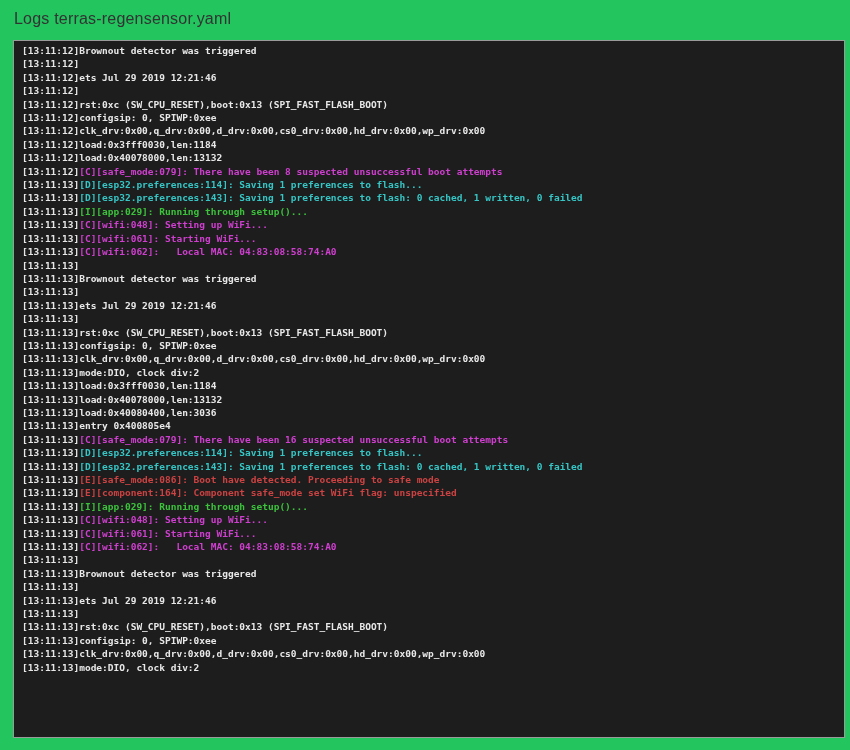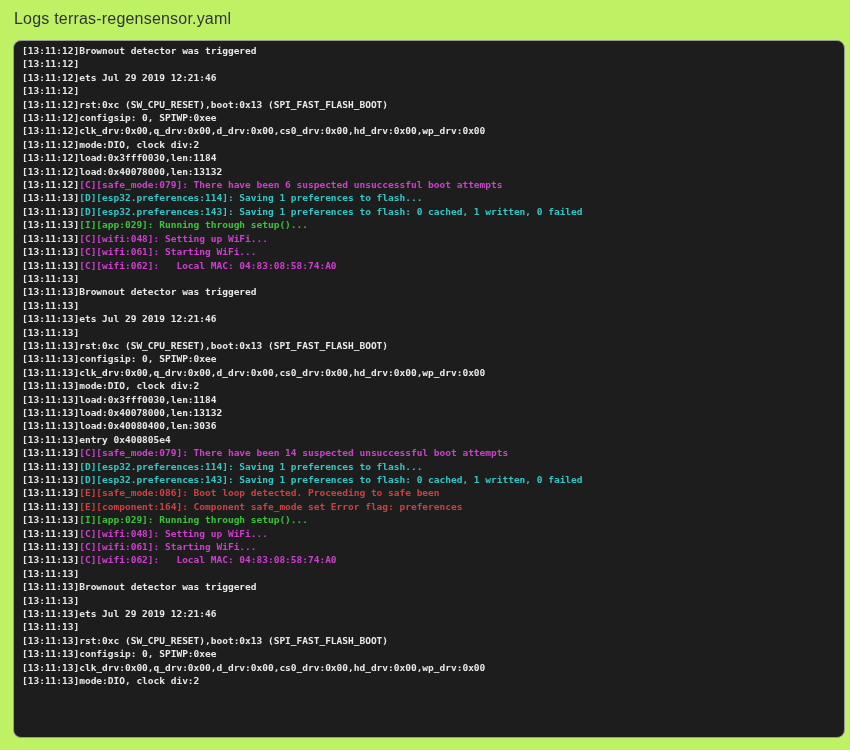--- a/index.html
+++ b/index.html
@@ -8,21 +8,21 @@
     background: #ffffff;
     width: 850px;
     height: 750px;
     overflow: hidden;
     font-family: "Liberation Sans", sans-serif;
   }
   .page {
     position: relative;
     width: 850px;
     height: 750px;
-    background: #bef264;
+    background: #22c55e;
   }
   .page-title {
     position: absolute;
     left: 14px;
     top: 10px;
     margin: 0;
     font-size: 16px;
     font-weight: 400;
     color: #333333;
     letter-spacing: 0.2px;
@@ -48,56 +48,55 @@
   }
   .log-line .ts {
     
   }
 </style>
 </head>
 <body>
 
 <div class="page">
   <h1 class="page-title">Logs terras-regensensor.yaml</h1>
-  <div class="terminal" id="terminal" style="background: rgb(29, 29, 29); border-radius: 8px;">
+  <div class="terminal" id="terminal" style="background: rgb(29, 29, 29);">
       <div class="log-line"><span class="ts" style="color: rgb(232, 232, 232);">[13:11:12]</span><span style="color: rgb(232, 232, 232);">Brownout detector was triggered</span></div>
       <div class="log-line"><span class="ts" style="color: rgb(232, 232, 232);">[13:11:12]</span><span style="color: rgb(232, 232, 232);"></span></div>
       <div class="log-line"><span class="ts" style="color: rgb(232, 232, 232);">[13:11:12]</span><span style="color: rgb(232, 232, 232);">ets Jul 29 2019 12:21:46</span></div>
       <div class="log-line"><span class="ts" style="color: rgb(232, 232, 232);">[13:11:12]</span><span style="color: rgb(232, 232, 232);"></span></div>
       <div class="log-line"><span class="ts" style="color: rgb(232, 232, 232);">[13:11:12]</span><span style="color: rgb(232, 232, 232);">rst:0xc (SW_CPU_RESET),boot:0x13 (SPI_FAST_FLASH_BOOT)</span></div>
       <div class="log-line"><span class="ts" style="color: rgb(232, 232, 232);">[13:11:12]</span><span style="color: rgb(232, 232, 232);">configsip: 0, SPIWP:0xee</span></div>
       <div class="log-line"><span class="ts" style="color: rgb(232, 232, 232);">[13:11:12]</span><span style="color: rgb(232, 232, 232);">clk_drv:0x00,q_drv:0x00,d_drv:0x00,cs0_drv:0x00,hd_drv:0x00,wp_drv:0x00</span></div>
-      <div class="log-line"><span class="ts" style="color: rgb(232, 232, 232);">[13:11:12]</span><span style="color: rgb(232, 232, 232);">mode:DIO, clock div:2</span></div>
       <div class="log-line"><span class="ts" style="color: rgb(232, 232, 232);">[13:11:12]</span><span style="color: rgb(232, 232, 232);">load:0x3fff0030,len:1184</span></div>
       <div class="log-line"><span class="ts" style="color: rgb(232, 232, 232);">[13:11:12]</span><span style="color: rgb(232, 232, 232);">load:0x40078000,len:13132</span></div>
-      <div class="log-line"><span class="ts" style="color: rgb(232, 232, 232);">[13:11:12]</span><span style="color: rgb(207, 63, 207);">[C][safe_mode:079]: There have been 6 suspected unsuccessful boot attempts</span></div>
+      <div class="log-line"><span class="ts" style="color: rgb(232, 232, 232);">[13:11:12]</span><span style="color: rgb(207, 63, 207);">[C][safe_mode:079]: There have been 8 suspected unsuccessful boot attempts</span></div>
       <div class="log-line"><span class="ts" style="color: rgb(232, 232, 232);">[13:11:13]</span><span style="color: rgb(54, 198, 198);">[D][esp32.preferences:114]: Saving 1 preferences to flash...</span></div>
       <div class="log-line"><span class="ts" style="color: rgb(232, 232, 232);">[13:11:13]</span><span style="color: rgb(54, 198, 198);">[D][esp32.preferences:143]: Saving 1 preferences to flash: 0 cached, 1 written, 0 failed</span></div>
       <div class="log-line"><span class="ts" style="color: rgb(232, 232, 232);">[13:11:13]</span><span style="color: rgb(60, 195, 60);">[I][app:029]: Running through setup()...</span></div>
       <div class="log-line"><span class="ts" style="color: rgb(232, 232, 232);">[13:11:13]</span><span style="color: rgb(207, 63, 207);">[C][wifi:048]: Setting up WiFi...</span></div>
       <div class="log-line"><span class="ts" style="color: rgb(232, 232, 232);">[13:11:13]</span><span style="color: rgb(207, 63, 207);">[C][wifi:061]: Starting WiFi...</span></div>
       <div class="log-line"><span class="ts" style="color: rgb(232, 232, 232);">[13:11:13]</span><span style="color: rgb(207, 63, 207);">[C][wifi:062]:   Local MAC: 04:83:08:58:74:A0</span></div>
       <div class="log-line"><span class="ts" style="color: rgb(232, 232, 232);">[13:11:13]</span><span style="color: rgb(232, 232, 232);"></span></div>
       <div class="log-line"><span class="ts" style="color: rgb(232, 232, 232);">[13:11:13]</span><span style="color: rgb(232, 232, 232);">Brownout detector was triggered</span></div>
       <div class="log-line"><span class="ts" style="color: rgb(232, 232, 232);">[13:11:13]</span><span style="color: rgb(232, 232, 232);"></span></div>
       <div class="log-line"><span class="ts" style="color: rgb(232, 232, 232);">[13:11:13]</span><span style="color: rgb(232, 232, 232);">ets Jul 29 2019 12:21:46</span></div>
       <div class="log-line"><span class="ts" style="color: rgb(232, 232, 232);">[13:11:13]</span><span style="color: rgb(232, 232, 232);"></span></div>
       <div class="log-line"><span class="ts" style="color: rgb(232, 232, 232);">[13:11:13]</span><span style="color: rgb(232, 232, 232);">rst:0xc (SW_CPU_RESET),boot:0x13 (SPI_FAST_FLASH_BOOT)</span></div>
       <div class="log-line"><span class="ts" style="color: rgb(232, 232, 232);">[13:11:13]</span><span style="color: rgb(232, 232, 232);">configsip: 0, SPIWP:0xee</span></div>
       <div class="log-line"><span class="ts" style="color: rgb(232, 232, 232);">[13:11:13]</span><span style="color: rgb(232, 232, 232);">clk_drv:0x00,q_drv:0x00,d_drv:0x00,cs0_drv:0x00,hd_drv:0x00,wp_drv:0x00</span></div>
       <div class="log-line"><span class="ts" style="color: rgb(232, 232, 232);">[13:11:13]</span><span style="color: rgb(232, 232, 232);">mode:DIO, clock div:2</span></div>
       <div class="log-line"><span class="ts" style="color: rgb(232, 232, 232);">[13:11:13]</span><span style="color: rgb(232, 232, 232);">load:0x3fff0030,len:1184</span></div>
       <div class="log-line"><span class="ts" style="color: rgb(232, 232, 232);">[13:11:13]</span><span style="color: rgb(232, 232, 232);">load:0x40078000,len:13132</span></div>
       <div class="log-line"><span class="ts" style="color: rgb(232, 232, 232);">[13:11:13]</span><span style="color: rgb(232, 232, 232);">load:0x40080400,len:3036</span></div>
       <div class="log-line"><span class="ts" style="color: rgb(232, 232, 232);">[13:11:13]</span><span style="color: rgb(232, 232, 232);">entry 0x400805e4</span></div>
-      <div class="log-line"><span class="ts" style="color: rgb(232, 232, 232);">[13:11:13]</span><span style="color: rgb(207, 63, 207);">[C][safe_mode:079]: There have been 14 suspected unsuccessful boot attempts</span></div>
+      <div class="log-line"><span class="ts" style="color: rgb(232, 232, 232);">[13:11:13]</span><span style="color: rgb(207, 63, 207);">[C][safe_mode:079]: There have been 16 suspected unsuccessful boot attempts</span></div>
       <div class="log-line"><span class="ts" style="color: rgb(232, 232, 232);">[13:11:13]</span><span style="color: rgb(54, 198, 198);">[D][esp32.preferences:114]: Saving 1 preferences to flash...</span></div>
       <div class="log-line"><span class="ts" style="color: rgb(232, 232, 232);">[13:11:13]</span><span style="color: rgb(54, 198, 198);">[D][esp32.preferences:143]: Saving 1 preferences to flash: 0 cached, 1 written, 0 failed</span></div>
-      <div class="log-line"><span class="ts" style="color: rgb(232, 232, 232);">[13:11:13]</span><span style="color: rgb(204, 66, 66);">[E][safe_mode:086]: Boot loop detected. Proceeding to safe been</span></div>
-      <div class="log-line"><span class="ts" style="color: rgb(232, 232, 232);">[13:11:13]</span><span style="color: rgb(204, 66, 66);">[E][component:164]: Component safe_mode set Error flag: preferences</span></div>
+      <div class="log-line"><span class="ts" style="color: rgb(232, 232, 232);">[13:11:13]</span><span style="color: rgb(204, 66, 66);">[E][safe_mode:086]: Boot have detected. Proceeding to safe mode</span></div>
+      <div class="log-line"><span class="ts" style="color: rgb(232, 232, 232);">[13:11:13]</span><span style="color: rgb(204, 66, 66);">[E][component:164]: Component safe_mode set WiFi flag: unspecified</span></div>
       <div class="log-line"><span class="ts" style="color: rgb(232, 232, 232);">[13:11:13]</span><span style="color: rgb(60, 195, 60);">[I][app:029]: Running through setup()...</span></div>
       <div class="log-line"><span class="ts" style="color: rgb(232, 232, 232);">[13:11:13]</span><span style="color: rgb(207, 63, 207);">[C][wifi:048]: Setting up WiFi...</span></div>
       <div class="log-line"><span class="ts" style="color: rgb(232, 232, 232);">[13:11:13]</span><span style="color: rgb(207, 63, 207);">[C][wifi:061]: Starting WiFi...</span></div>
       <div class="log-line"><span class="ts" style="color: rgb(232, 232, 232);">[13:11:13]</span><span style="color: rgb(207, 63, 207);">[C][wifi:062]:   Local MAC: 04:83:08:58:74:A0</span></div>
       <div class="log-line"><span class="ts" style="color: rgb(232, 232, 232);">[13:11:13]</span><span style="color: rgb(232, 232, 232);"></span></div>
       <div class="log-line"><span class="ts" style="color: rgb(232, 232, 232);">[13:11:13]</span><span style="color: rgb(232, 232, 232);">Brownout detector was triggered</span></div>
       <div class="log-line"><span class="ts" style="color: rgb(232, 232, 232);">[13:11:13]</span><span style="color: rgb(232, 232, 232);"></span></div>
       <div class="log-line"><span class="ts" style="color: rgb(232, 232, 232);">[13:11:13]</span><span style="color: rgb(232, 232, 232);">ets Jul 29 2019 12:21:46</span></div>
       <div class="log-line"><span class="ts" style="color: rgb(232, 232, 232);">[13:11:13]</span><span style="color: rgb(232, 232, 232);"></span></div>
       <div class="log-line"><span class="ts" style="color: rgb(232, 232, 232);">[13:11:13]</span><span style="color: rgb(232, 232, 232);">rst:0xc (SW_CPU_RESET),boot:0x13 (SPI_FAST_FLASH_BOOT)</span></div>

